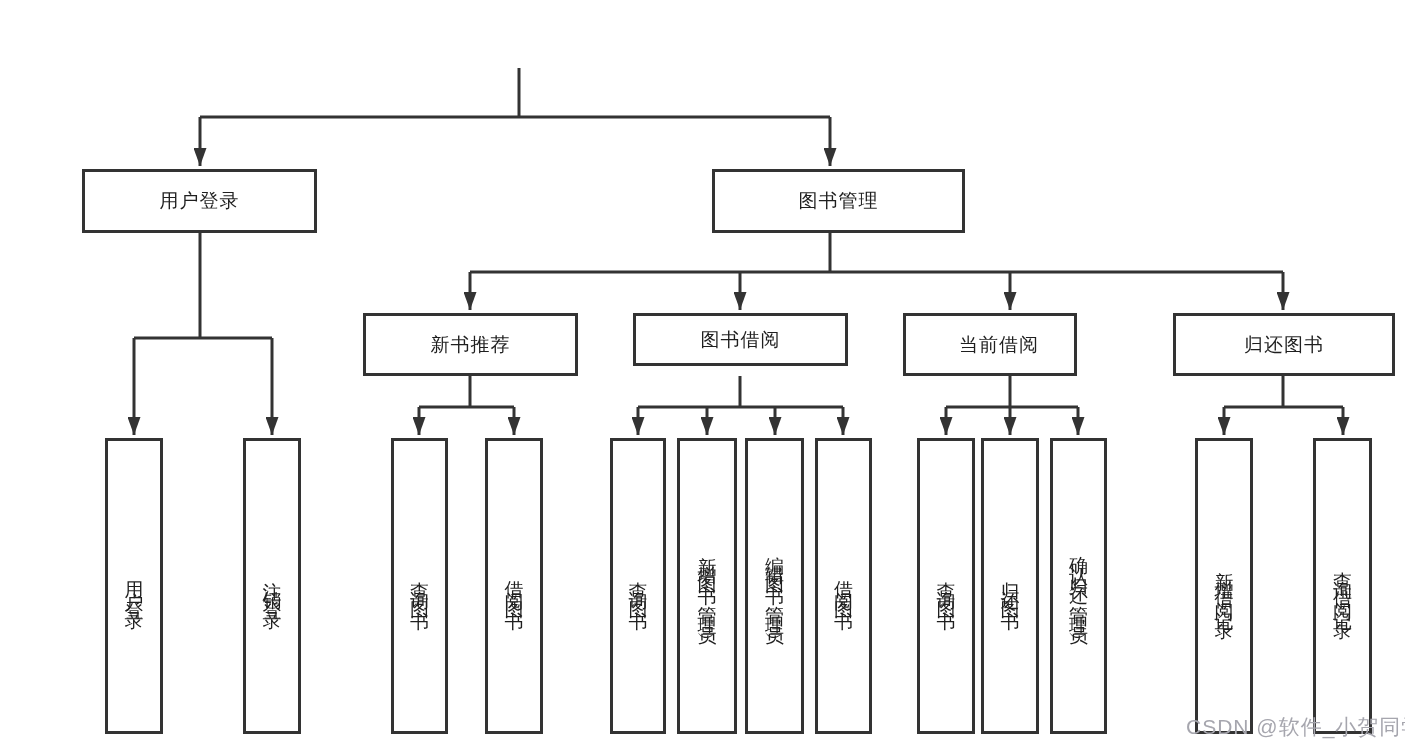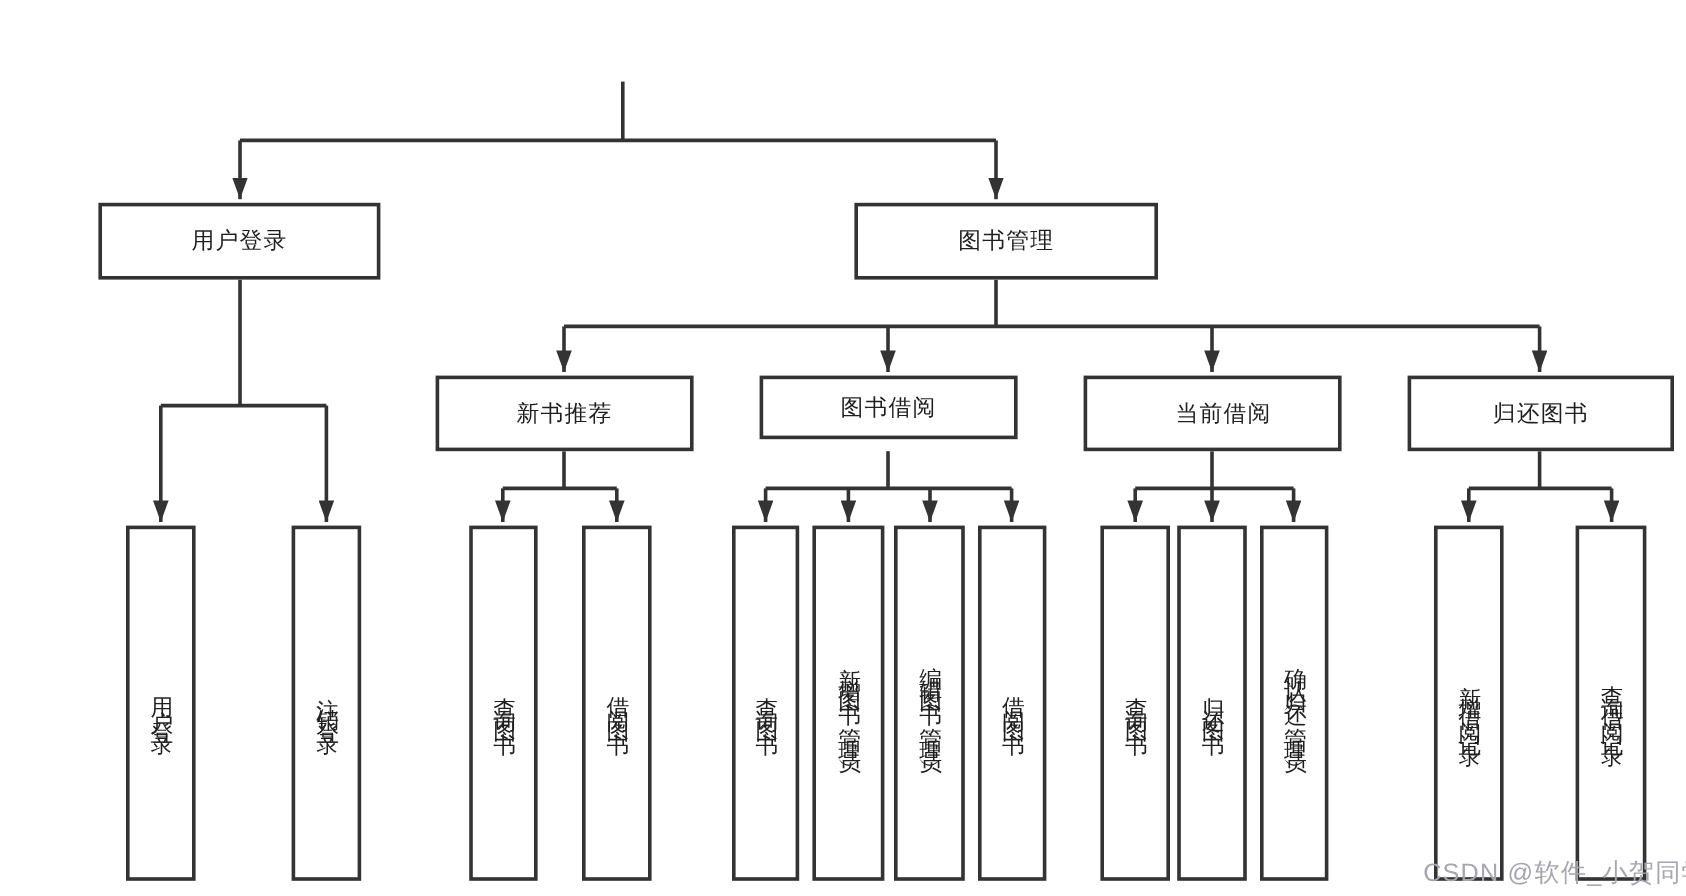--- a/index.html
+++ b/index.html
@@ -115,21 +115,21 @@
       <path d="M1343 407 V435" marker-end="url(#arrow)"></path>
     </g>
   </svg>
 
 
   <div class="node" style="left:82px; top:169px; width:235px; height:64px;">用户登录</div>
   <div class="node" style="left:712px; top:169px; width:253px; height:64px;">图书管理</div>
 
   <div class="node" style="left:363px; top:313px; width:215px; height:63px;">新书推荐</div>
   <div class="node" style="left:633px; top:313px; width:215px; height:53px;">图书借阅</div>
-  <div class="node" style="left:903px; top:313px; width:215px; height:63px;padding-left:18px;">当前借阅</div>
+  <div class="node" style="left:903px; top:313px; width:174px; height:63px;padding-left:18px;">当前借阅</div>
   <div class="node" style="left:1173px; top:313px; width:222px; height:63px;">归还图书</div>
 
   <div class="leaf" style="left:105px; width:58px;">用户登录</div>
   <div class="leaf" style="left:243px; width:58px;">注销登录</div>
 
   <div class="leaf" style="left:391px; width:57px;">查询图书</div>
   <div class="leaf" style="left:485px; width:58px;">借阅图书</div>
 
   <div class="leaf" style="left:610px; width:56px;">查询图书</div>
   <div class="leaf" style="left:677px; width:60px;">新增图书（管理员）</div>

